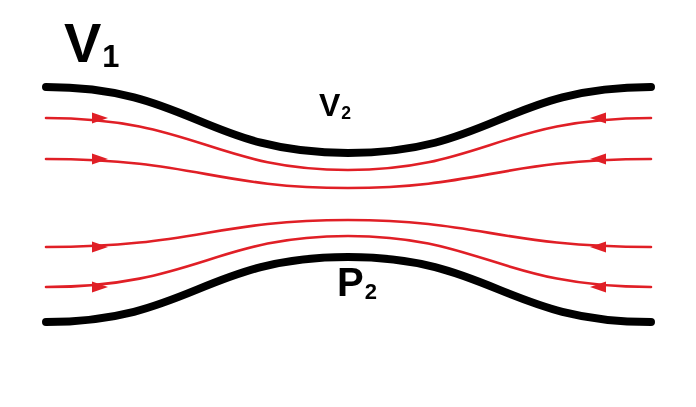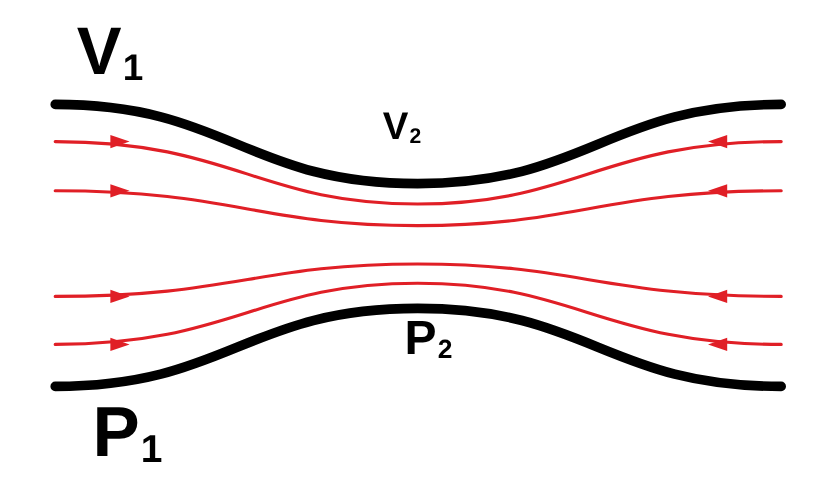--- a/index.html
+++ b/index.html
@@ -76,15 +76,14 @@
     <polygon class="arrowhead" points="590,247 606,241.5 606,252.5"></polygon>
     <polygon class="arrowhead" points="590,287 606,281.5 606,292.5"></polygon>
   </svg>
 
   <div class="flow-label label-v1"><span>V</span><span class="sub">1</span></div>
 
   <div class="flow-label label-v2"><span>V</span><span class="sub">2</span></div>
 
   <div class="flow-label label-p2"><span>P</span><span class="sub">2</span></div>
 
-  <div class="flow-label label-p1"><span>P</span><span class="sub">1</span></div>
 
 </div>
 
 </body></html>

